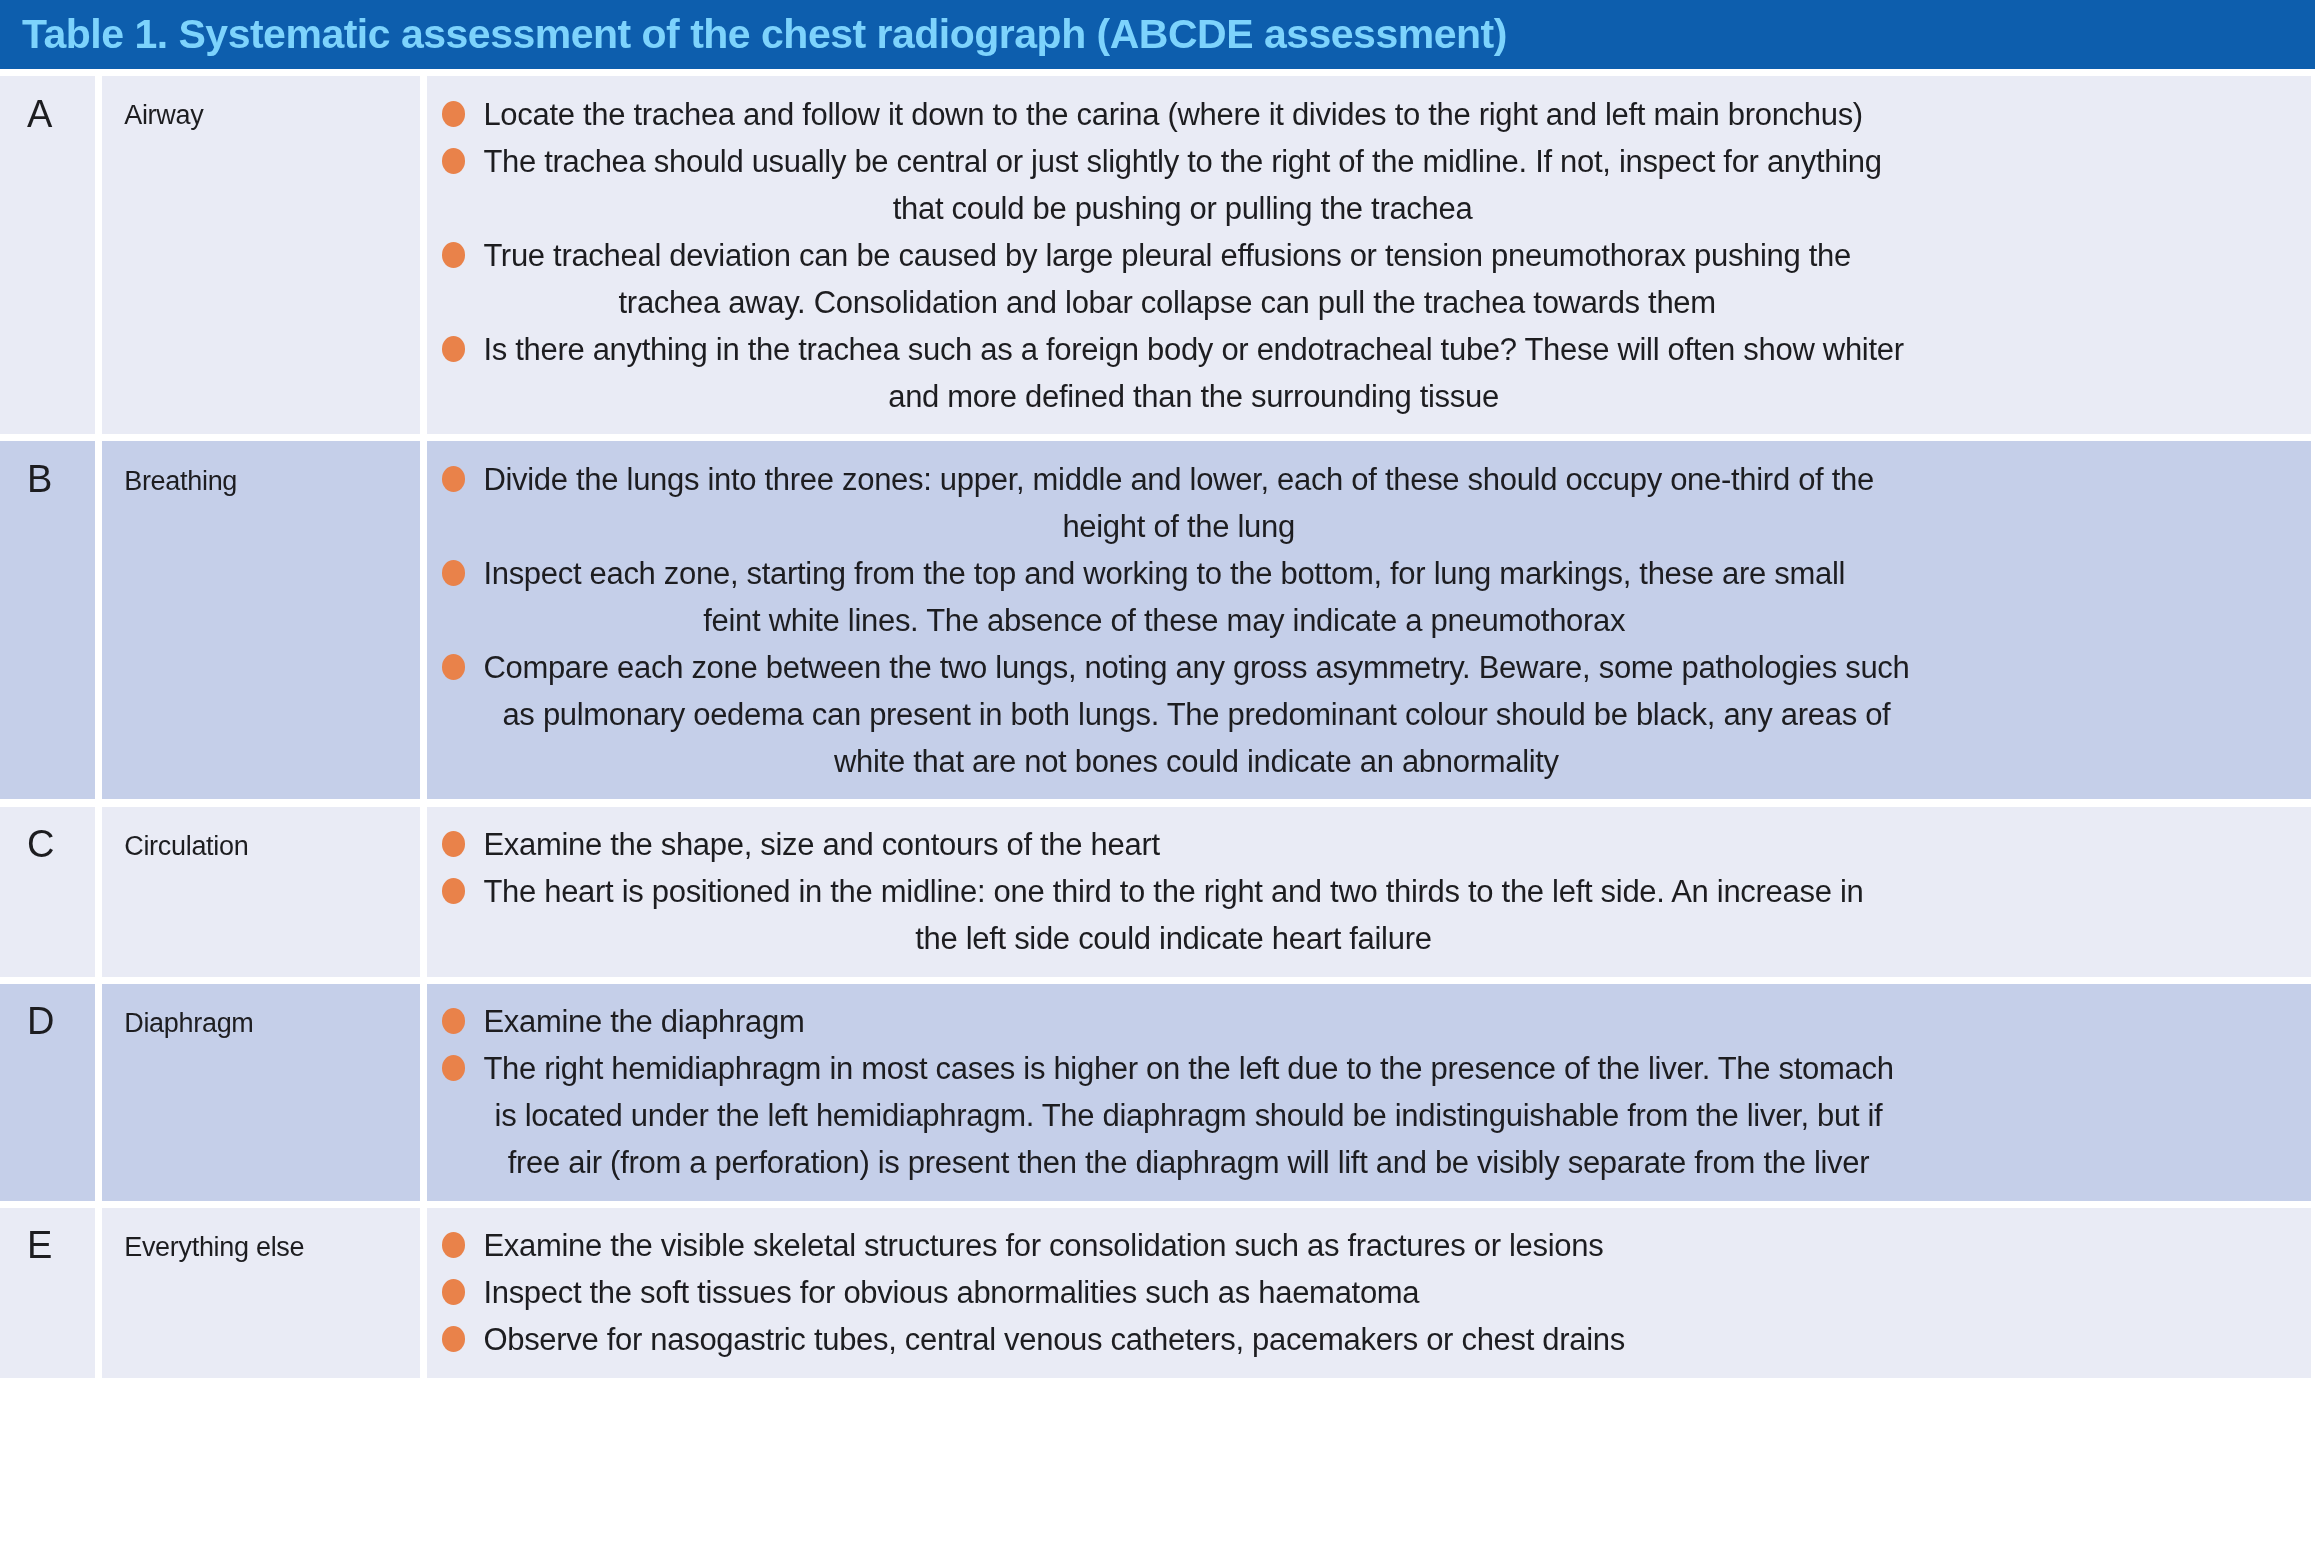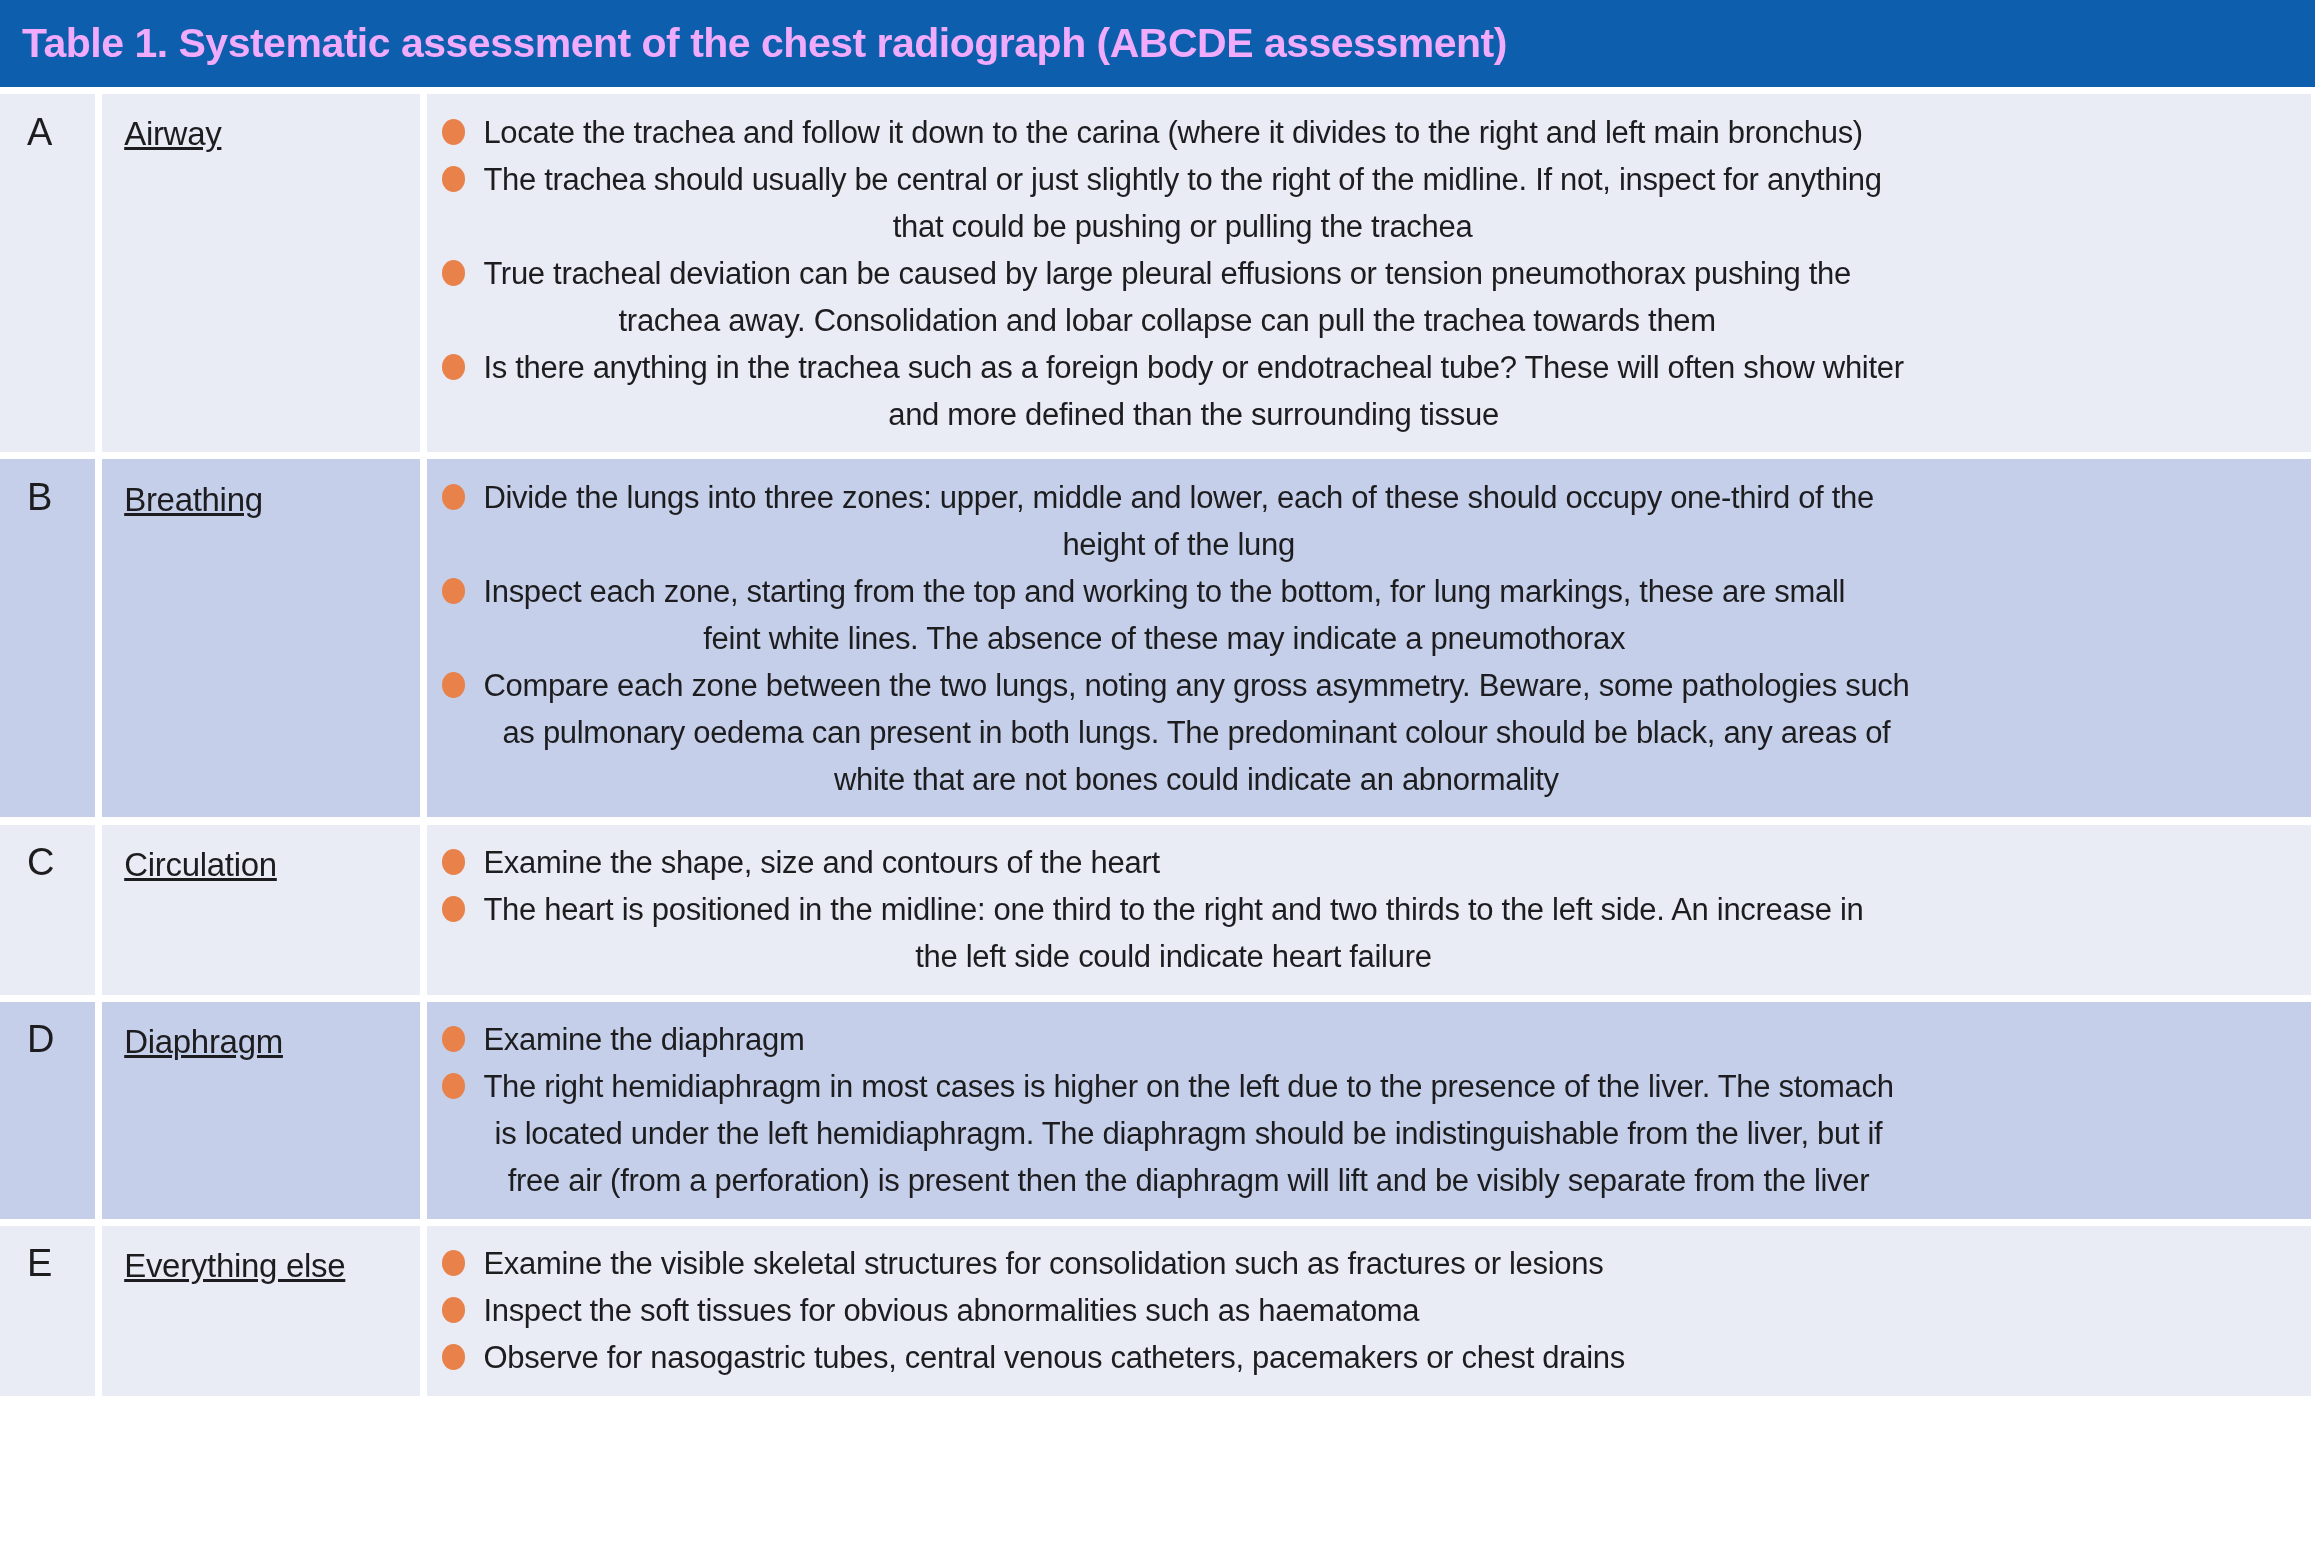--- a/index.html
+++ b/index.html
@@ -3,21 +3,21 @@
 <meta charset="utf-8">
 <style>
   html,body{margin:0;padding:0;}
   body{
     width:2316px;height:1569px;overflow:hidden;background:#ffffff;
     font-family:"Liberation Sans", sans-serif;
     color:#1d1d20;
   }
   .table-wrap{width:2316px;}
   .header-bar{
-    height:87px;background:#0d5ead;color:#f0abfc;
+    height:69px;background:#0d5ead;color:#7dd3fc;
     display:flex;align-items:center;
     padding-left:22px;box-sizing:border-box;
   }
   .header-bar .title{
     font-size:41px;font-weight:600;letter-spacing:-0.5px;
   }
   .rows{padding-right:5.4px;}
   .trow{
     display:flex;gap:7.2px;margin-top:7.2px;background:#ffffff;
   }
@@ -25,21 +25,21 @@
   .row-light .cell{background:#e9ebf5;}
   .row-dark  .cell{background:#c5cfe9;}
   .cell-letter{
     width:95px;flex:0 0 95px;
     padding:14.5px 0 0 27px;
     font-size:38px;line-height:47px;
   }
   .cell-category{
     width:318px;flex:0 0 318px;
     padding:16.3px 0 0 22px;
-    font-size:33px;line-height:47px;letter-spacing:-0.3px;text-decoration:underline;
+    font-size:27px;line-height:47px;letter-spacing:-0.3px;
   }
   .cell-bullets{
     flex:1 1 auto;
     padding:14.5px 109px 14.5px 14.5px;
   }
   ul.bullet-list{list-style:none;margin:0;padding:0;}
   li.bullet-item{display:flex;align-items:flex-start;text-align:center;}
   .dot{
     flex:0 0 auto;width:23.5px;height:26px;border-radius:50%;
     background:#e9824a;margin:10px 18px 0 0;

